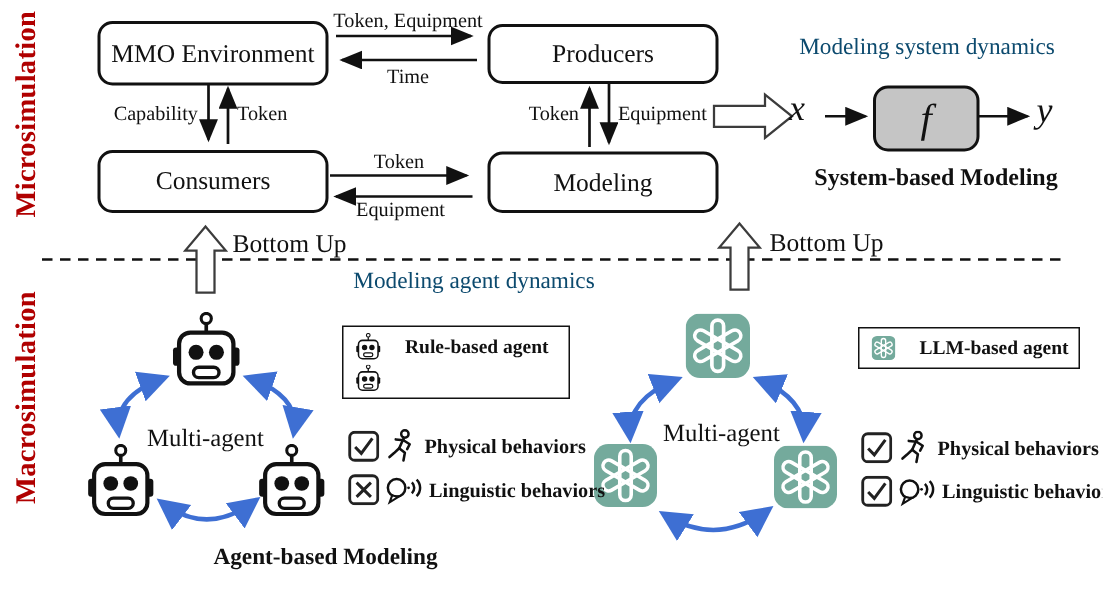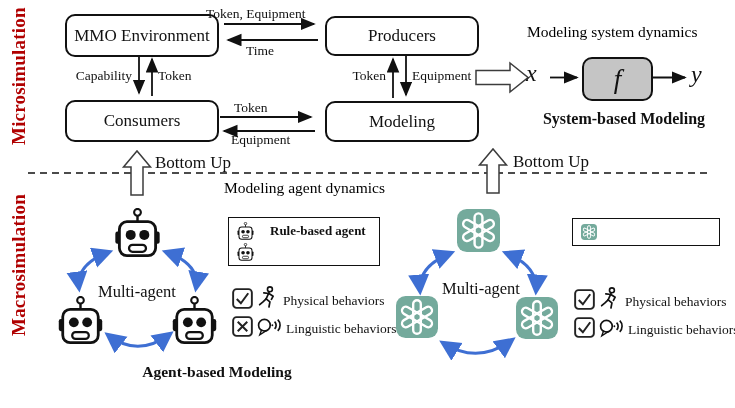--- a/index.html
+++ b/index.html
@@ -2,36 +2,36 @@
 <html><head>
 <meta charset="utf-8">
 <style>
   html,body{margin:0;padding:0;background:#fff;}
   #stage{position:relative;width:735px;height:408px;background:#fff;overflow:hidden;
          font-family:"Liberation Serif",serif;color:#111;}
   .abs{position:absolute;}
   .nodebox{position:absolute;border:2px solid #111;border-radius:10px;background:#fff;
            display:flex;align-items:center;justify-content:center;font-size:17px;z-index:3;}
   .flowlbl{position:absolute;font-size:13.5px;line-height:14px;white-space:nowrap;z-index:3;}
-  .ctr{} .rgt{text-align:right;}
-  .redtxt{color:#000000;font-size:15.5px;white-space:nowrap;z-index:3;}
+  .ctr{text-align:center;} .rgt{text-align:right;}
+  .redtxt{color:#0c4a6e;font-size:15.5px;white-space:nowrap;z-index:3;}
   .sidelbl{position:absolute;color:#b00000;font-weight:bold;font-size:19px;letter-spacing:.2px;
            writing-mode:vertical-rl;transform:rotate(180deg);display:flex;align-items:center;
            justify-content:center;z-index:3;}
   .caption{position:absolute;font-weight:bold;font-size:16px;text-align:center;white-space:nowrap;z-index:3;}
   .plainlbl{position:absolute;font-size:17px;white-space:nowrap;z-index:3;}
   .fbox{position:absolute;left:582px;top:57px;width:67px;height:40px;background:#c5c5c5;
         border:2.5px solid #111;border-radius:10px;display:flex;align-items:center;
         justify-content:center;font-style:italic;font-size:27px;z-index:3;}
   .mathvar{position:absolute;font-style:italic;font-size:24px;z-index:3;}
   .legendbox{position:absolute;border:1.6px solid #111;background:#fff;display:flex;
              flex-direction:column;justify-content:space-evenly;padding:2px 8px;z-index:3;}
   .legrow{display:flex;align-items:center;gap:16px;font-size:13px;white-space:nowrap;font-weight:bold;}
-  .behrow{position:absolute;display:flex;align-items:flex-end;gap:4px;font-size:13.5px;
-          white-space:nowrap;z-index:3;}
+  .behrow{position:absolute;display:flex;align-items:center;gap:4px;font-size:13.5px;
+          white-space:nowrap;z-index:3;font-weight:bold;}
   .icon{display:inline-block;line-height:0;}
   svg{display:block;}
   #wires{position:absolute;left:0;top:0;z-index:1;}
 </style>
 </head>
 <body>
 
 <div id="stage">
 
   <svg width="0" height="0" style="position:absolute" aria-hidden="true">
@@ -227,20 +227,21 @@
   </div>
   <div class="plainlbl" style="left:442px;top:279px;font-size:16.5px;">Multi-agent</div>
 
   <div class="legendbox" style="left:572px;top:218px;width:130px;height:22px;">
     <div class="legrow">
       <span class="icon">
         <svg width="16" height="16">
             <use href="#sym-gpt"></use>
           </svg>
         </span>
+      <span>LLM-based agent</span>
     </div>
   </div>
 
   <div class="behrow" style="left:574px;top:287px;">
     <span class="icon">
       <svg width="21" height="21">
           <use href="#sym-check"></use>
         </svg>
       </span>
     <span class="icon">

